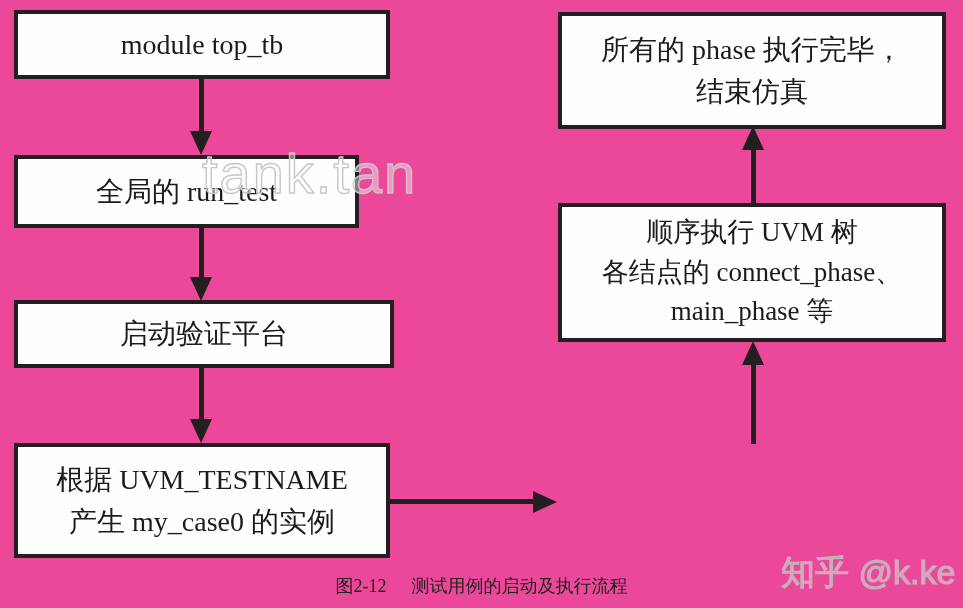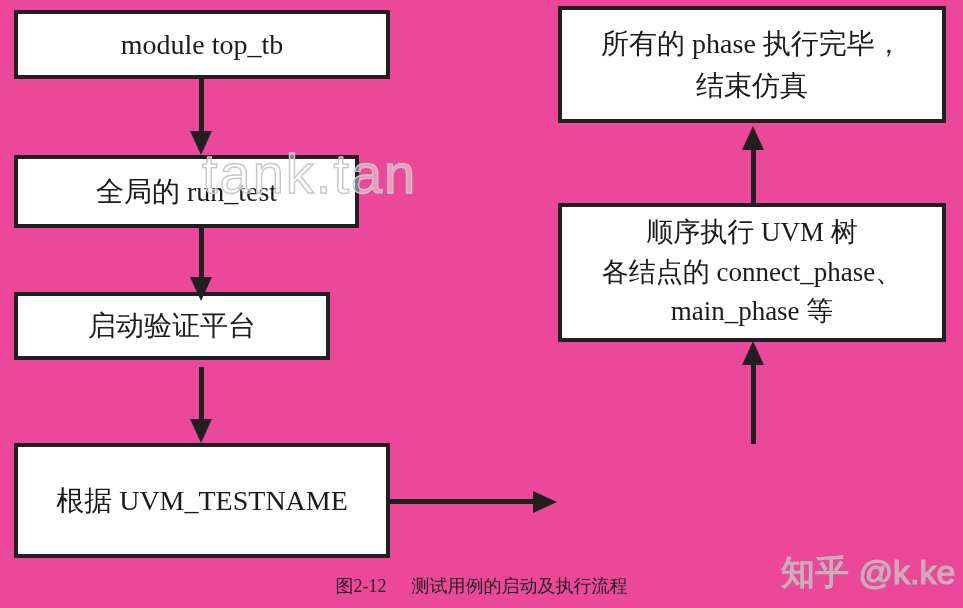--- a/index.html
+++ b/index.html
@@ -11,25 +11,25 @@
   .node {
     position:absolute; box-sizing:border-box;
     border:4px solid #231f20; background:#fefefe;
     display:flex; flex-direction:column; justify-content:center; align-items:center;
     text-align:center; font-size:28px; color:#1b1b1b; line-height:1.48;
     z-index:1;
   }
   .node .line { display:block; white-space:nowrap; }
   #n1 { left:14px;  top:10px;  width:376px; height:69px;  }
   #n2 { left:14px;  top:155px; width:345px; height:73px;  }
-  #n3 { left:14px;  top:292px; width:316px; height:68px;  }
+  #n3 { left:14px;  top:300px; width:380px; height:68px;  }
   #n4 { left:14px;  top:443px; width:376px; height:115px; }
   #n5 { left:558px; top:443px; width:388px; height:115px; }
   #n6 { left:558px; top:203px; width:388px; height:139px; font-size:27px;align-items:center; }
-  #n7 { left:558px; top:6px;  width:388px; height:117px; }
+  #n7 { left:558px; top:12px;  width:388px; height:117px; }
 
   .vline { position:absolute; width:5px;  background:#231f20; z-index:1; }
   .hline { position:absolute; height:5px; background:#231f20; z-index:1; }
   .tri-down  { position:absolute; width:0; height:0; border-left:11px solid transparent; border-right:11px solid transparent; border-top:24px solid #231f20; z-index:1; }
   .tri-up    { position:absolute; width:0; height:0; border-left:11px solid transparent; border-right:11px solid transparent; border-bottom:24px solid #231f20; z-index:1; }
   .tri-right { position:absolute; width:0; height:0; border-top:11px solid transparent; border-bottom:11px solid transparent; border-left:24px solid #231f20; z-index:1; }
 
   #a1-line { left:199px; top:78px;  height:55px; }
   #a1-head { left:190px; top:131px; }
   #a2-line { left:199px; top:227px; height:52px; }
@@ -69,20 +69,21 @@
     <span class="line">module top_tb</span>
   </div>
   <div class="node" id="n2">
     <span class="line">全局的 run_test</span>
   </div>
   <div class="node" id="n3">
     <span class="line">启动验证平台</span>
   </div>
   <div class="node" id="n4">
     <span class="line">根据 UVM_TESTNAME</span>
+    <span class="line">产生 my_case0 的实例</span>
   </div>
 
   <div class="node" id="n6">
     <span class="line">顺序执行 UVM 树</span>
     <span class="line">各结点的 connect_phase、</span>
     <span class="line">main_phase 等</span>
   </div>
   <div class="node" id="n7">
     <span class="line">所有的 phase 执行完毕，</span>
     <span class="line">结束仿真</span>

